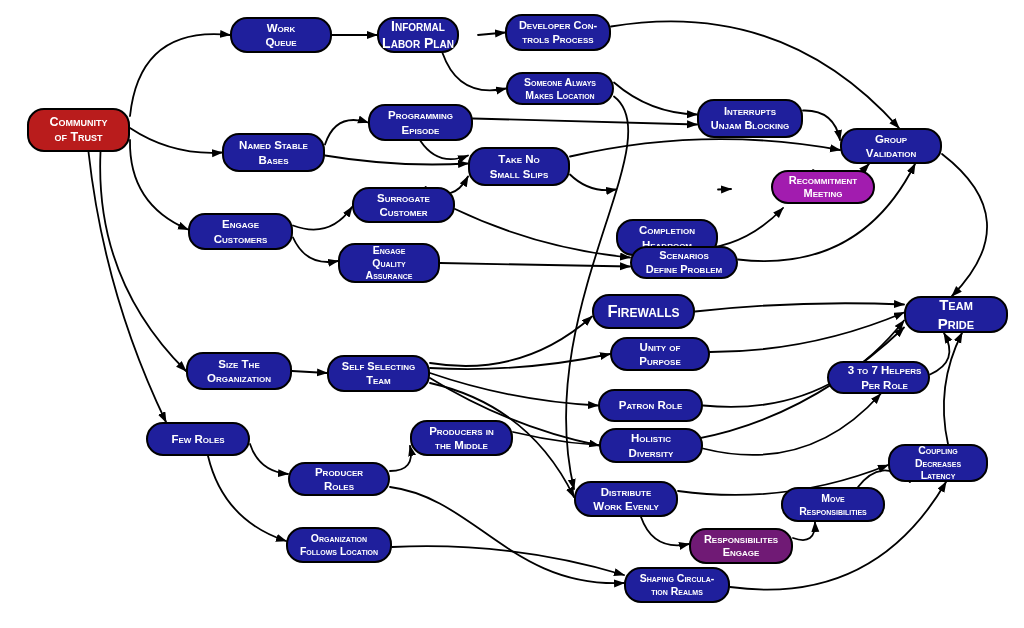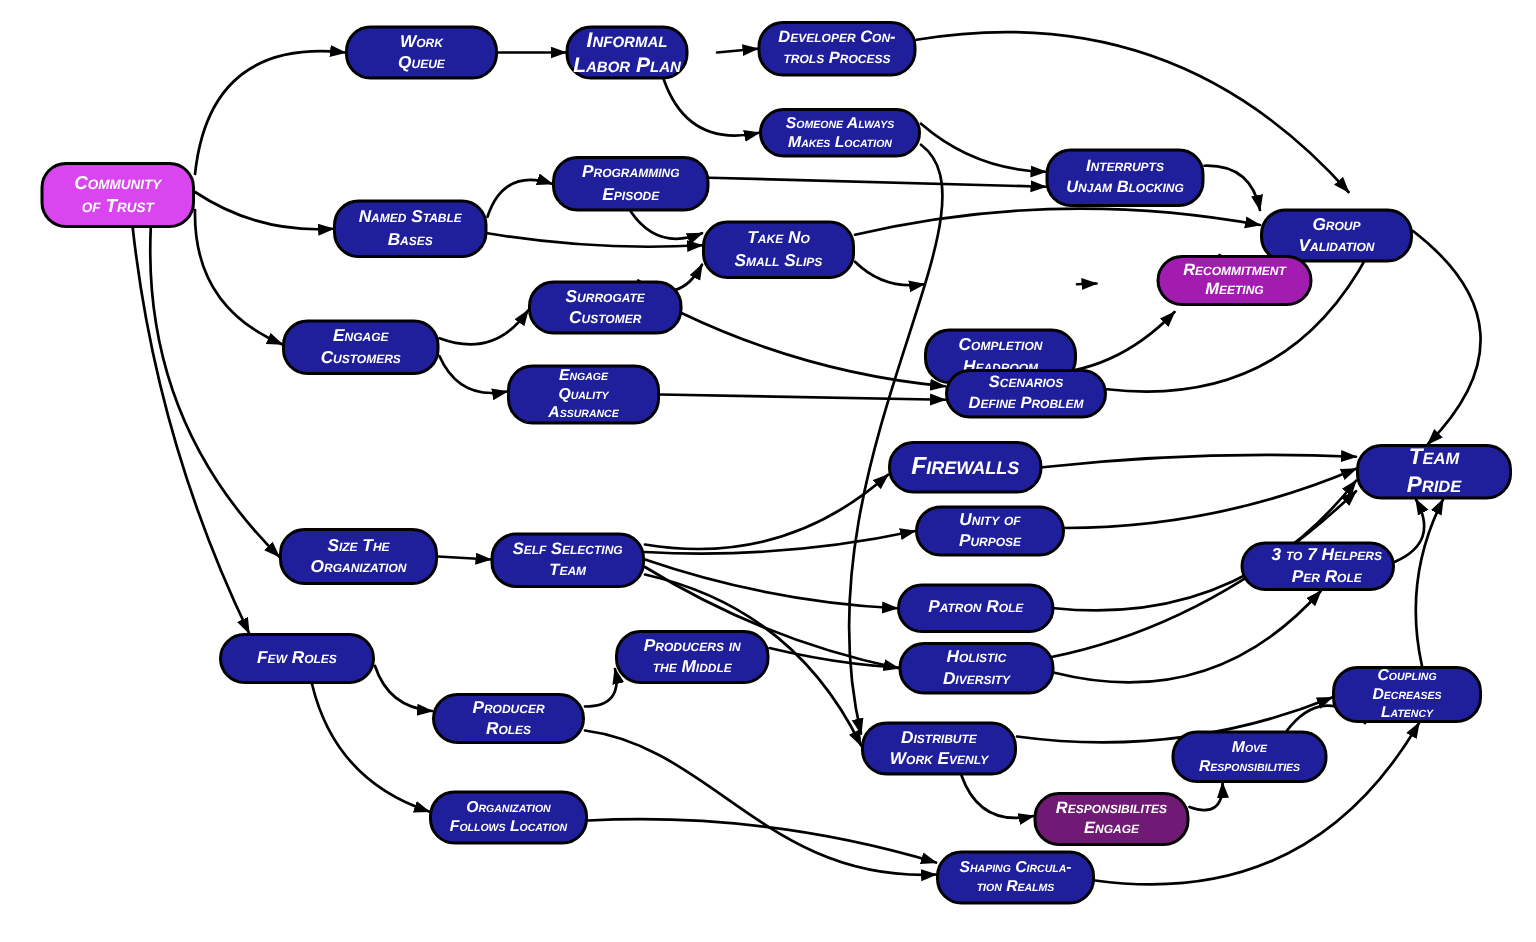--- a/index.html
+++ b/index.html
@@ -2,21 +2,21 @@
 <html><head>
 <meta charset="utf-8">
 <style>
   html,body{margin:0;padding:0;background:#ffffff;}
   .stage{position:relative;width:1024px;height:628px;background:#ffffff;overflow:hidden;
          font-family:"Liberation Sans", sans-serif;}
   #edges{position:absolute;left:0;top:0;width:1024px;height:628px;}
   .node{position:absolute;box-sizing:border-box;background:#1f1f9c;border:2px solid #0ea5e9;
         border-radius:17px;color:#fff;display:flex;align-items:center;justify-content:center;
         text-align:center;font-weight:bold;font-variant:small-caps;white-space:pre-line;
-        line-height:1.22;padding:1px 3px;cursor:default;font-style:italic;}
+        line-height:1.22;padding:1px 3px;cursor:default;}
 </style>
 </head>
 <body>
 
 <div class="stage">
   <svg id="edges" width="1024" height="628" viewBox="0 0 1024 628">
       <defs>
         <marker id="arrow" markerUnits="userSpaceOnUse" markerWidth="12" markerHeight="9" refX="10" refY="4" orient="auto">
           <path d="M0,0 L11,4 L0,8 Z" fill="#000000"></path>
         </marker>
@@ -67,39 +67,39 @@
       <path d="M 390,471 Q 415.6173761888606,470.9939009510885 410,446" fill="none" stroke="#000000" stroke-width="1.8" stroke-linecap="round" marker-end="url(#arrow)"></path>
       <path d="M 390,487 C 475,498 512,588 624,583" fill="none" stroke="#000000" stroke-width="1.8" stroke-linecap="round" marker-end="url(#arrow)"></path>
       <path d="M 392,547 Q 510.39640320381716,541.1440877398006 624,575" fill="none" stroke="#000000" stroke-width="1.8" stroke-linecap="round" marker-end="url(#arrow)"></path>
       <path d="M 678,491 Q 786.4403983631128,505.78783293283396 888,465" fill="none" stroke="#000000" stroke-width="1.8" stroke-linecap="round" marker-end="url(#arrow)"></path>
       <path d="M 641,517 Q 653.2337302488186,551.4178128909892 689,544" fill="none" stroke="#000000" stroke-width="1.8" stroke-linecap="round" marker-end="url(#arrow)"></path>
       <path d="M 793,538 Q 815.7634339535009,546.1747216860638 815,522" fill="none" stroke="#000000" stroke-width="1.8" stroke-linecap="round" marker-end="url(#arrow)"></path>
       <path d="M 858,487 Q 881.3200526139608,456.62854718519213 910,482" fill="none" stroke="#000000" stroke-width="1.8" stroke-linecap="round" marker-end="url(#arrow)"></path>
       <path d="M 730,587 Q 872.9754165498214,606.449428331061 946,482" fill="none" stroke="#000000" stroke-width="1.8" stroke-linecap="round" marker-end="url(#arrow)"></path>
     </svg>
   <div id="nodes">
-      <div class="node" style="left: 27px; top: 108px; width: 103px; height: 44px; font-size: 12.5px; background: #d946ef; color: rgb(255, 255, 255); border-color: rgb(0, 0, 0);">Community
+      <div class="node" style="left: 27px; top: 108px; width: 103px; height: 44px; font-size: 12.5px; background: #b91c1c; color: rgb(255, 255, 255); border-color: rgb(0, 0, 0);">Community
 of Trust</div>
       <div class="node" style="left: 230px; top: 17px; width: 102px; height: 36px; font-size: 11.5px; background: rgb(31, 31, 156); color: rgb(255, 255, 255); border-color: rgb(0, 0, 0);">Work
 Queue</div>
       <div class="node" style="left: 377px; top: 17px; width: 82px; height: 36px; font-size: 14px; background: rgb(31, 31, 156); color: rgb(255, 255, 255); border-color: rgb(0, 0, 0);">Informal
 Labor Plan</div>
       <div class="node" style="left: 505px; top: 14px; width: 106px; height: 37px; font-size: 11px; background: rgb(31, 31, 156); color: rgb(255, 255, 255); border-color: rgb(0, 0, 0);">Developer Con-
 trols Process</div>
       <div class="node" style="left: 506px; top: 72px; width: 108px; height: 33px; font-size: 10.5px; background: rgb(31, 31, 156); color: rgb(255, 255, 255); border-color: rgb(0, 0, 0);">Someone Always
 Makes Location</div>
       <div class="node" style="left: 368px; top: 104px; width: 105px; height: 37px; font-size: 11.5px; background: rgb(31, 31, 156); color: rgb(255, 255, 255); border-color: rgb(0, 0, 0);">Programming
 Episode</div>
       <div class="node" style="left: 222px; top: 133px; width: 103px; height: 39px; font-size: 11.5px; background: rgb(31, 31, 156); color: rgb(255, 255, 255); border-color: rgb(0, 0, 0);">Named Stable
 Bases</div>
       <div class="node" style="left: 468px; top: 147px; width: 102px; height: 39px; font-size: 11.5px; background: rgb(31, 31, 156); color: rgb(255, 255, 255); border-color: rgb(0, 0, 0);">Take No
 Small Slips</div>
       <div class="node" style="left: 697px; top: 99px; width: 106px; height: 39px; font-size: 11px; background: rgb(31, 31, 156); color: rgb(255, 255, 255); border-color: rgb(0, 0, 0);">Interrupts
 Unjam Blocking</div>
-      <div class="node" style="left: 840px; top: 139px; width: 102px; height: 36px; font-size: 11.5px; background: rgb(31, 31, 156); color: rgb(255, 255, 255); border-color: rgb(0, 0, 0);">Group
+      <div class="node" style="left: 840px; top: 128px; width: 102px; height: 36px; font-size: 11.5px; background: rgb(31, 31, 156); color: rgb(255, 255, 255); border-color: rgb(0, 0, 0);">Group
 Validation</div>
       <div class="node" style="left: 616px; top: 171px; width: 102px; height: 37px; font-size: 11.5px; background: rgb(31, 31, 156); color: rgb(255, 255, 255); border-color: rgb(0, 0, 0); margin-top: 48px;">Completion
 Headroom</div>
       <div class="node" style="left: 731px; top: 170px; width: 104px; height: 34px; font-size: 11px; background: #a21caf; color: rgb(255, 255, 255); border-color: rgb(0, 0, 0); margin-left: 40px;">Recommitment
 Meeting</div>
       <div class="node" style="left: 352px; top: 187px; width: 103px; height: 36px; font-size: 11.5px; background: rgb(31, 31, 156); color: rgb(255, 255, 255); border-color: rgb(0, 0, 0);">Surrogate
 Customer</div>
       <div class="node" style="left: 188px; top: 213px; width: 105px; height: 37px; font-size: 11.5px; background: rgb(31, 31, 156); color: rgb(255, 255, 255); border-color: rgb(0, 0, 0);">Engage
 Customers</div>
       <div class="node" style="left: 338px; top: 243px; width: 102px; height: 40px; font-size: 10.5px; background: rgb(31, 31, 156); color: rgb(255, 255, 255); border-color: rgb(0, 0, 0);">Engage

